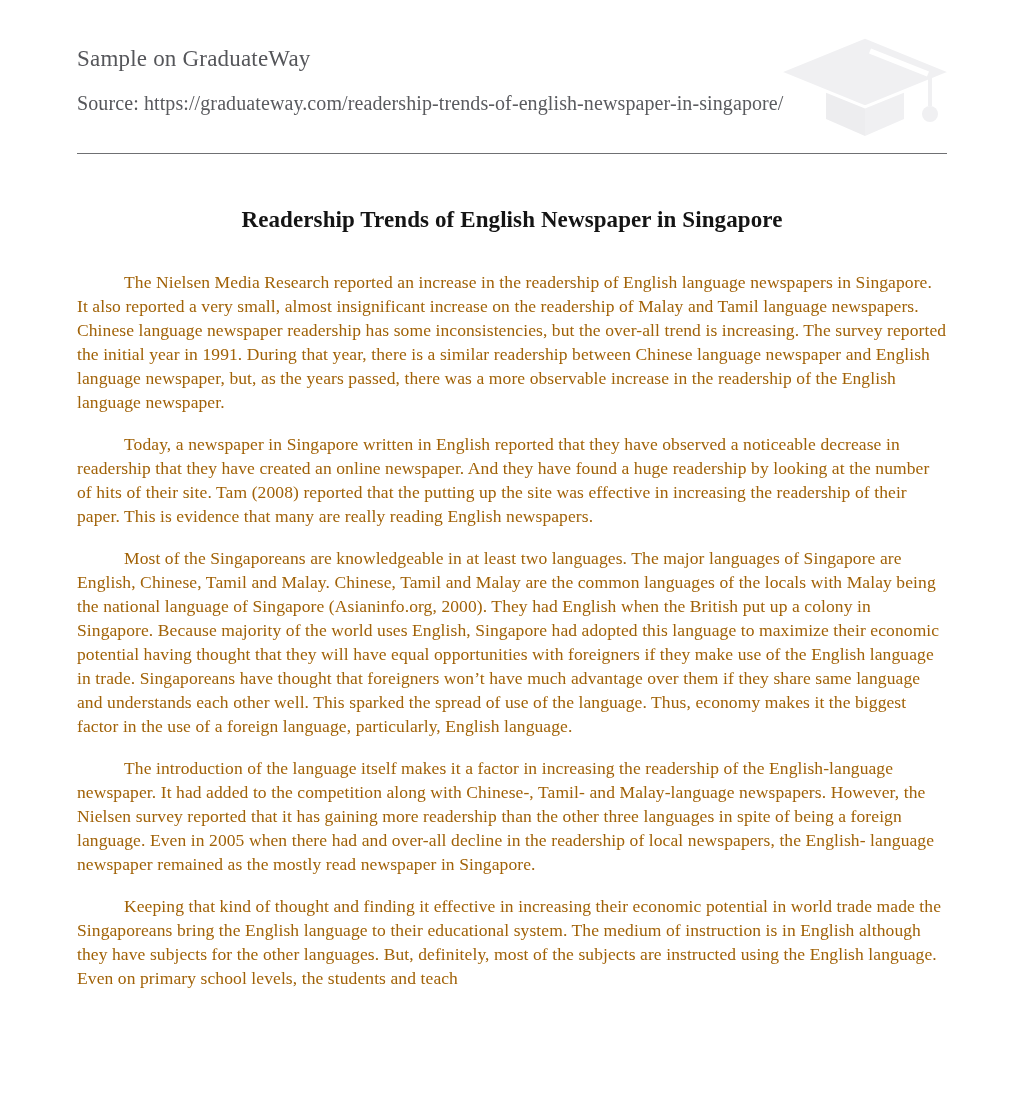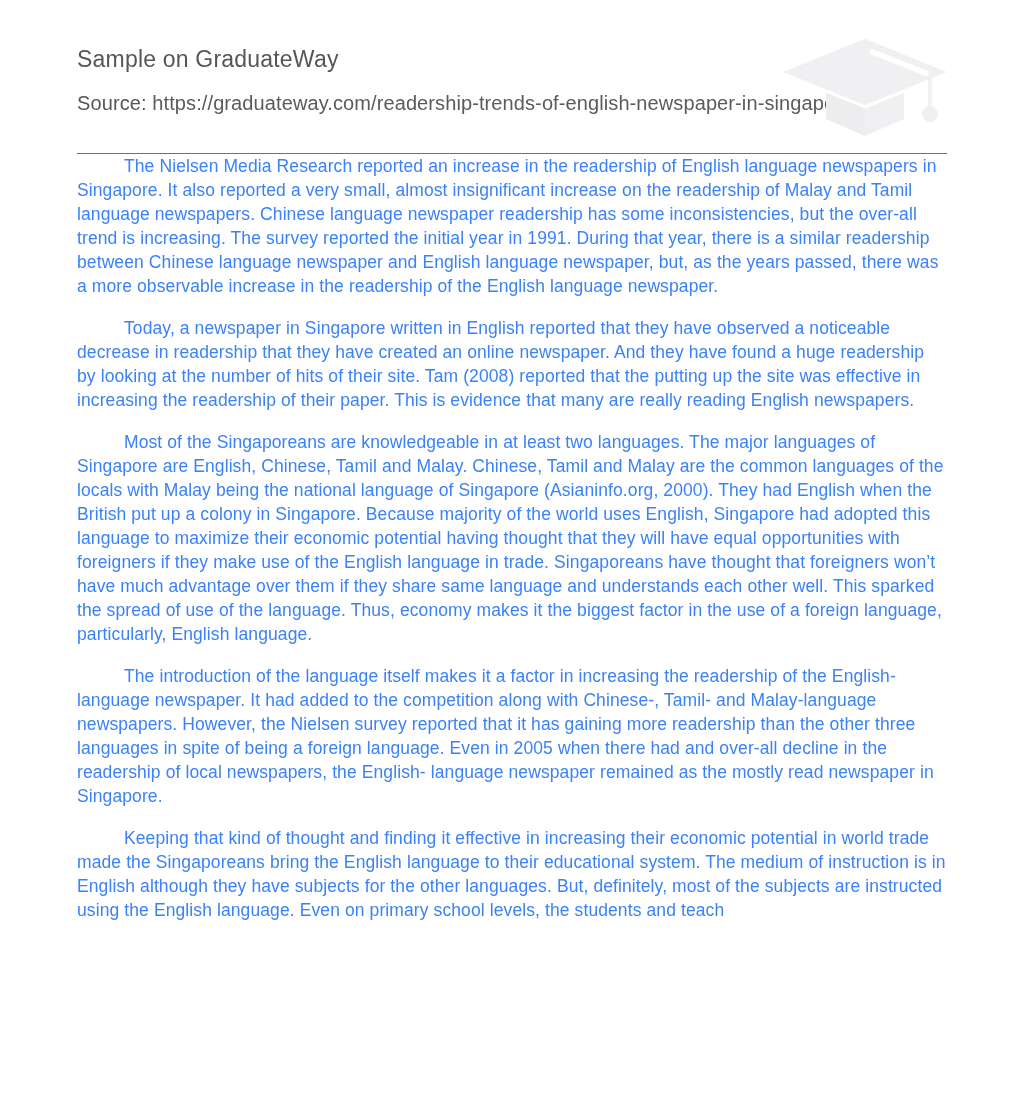--- a/index.html
+++ b/index.html
@@ -9,20 +9,21 @@
     font-family: "Liberation Sans", sans-serif;
   }
   .page {
     position: relative;
     width: 1024px;
     height: 1094px;
     box-sizing: border-box;
     padding: 46px 77px 0 77px;
     background: #ffffff;
     overflow: hidden;
+    font-family: Liberation Serif, serif;
   }
   .header-title {
     margin: 0;
     font-size: 23px;
     line-height: 26px;
     font-weight: 400;
     color: #55565a;
     letter-spacing: 0.2px;
   }
   .source-line {
@@ -55,21 +56,21 @@
     line-height: 28px;
     font-weight: 700;
     color: #141414;
     text-align: center;
     letter-spacing: 0.1px;
   }
   .body-par {
     margin: 0 0 18px 0;
     font-size: 17.5px;
     line-height: 24px;
-    color: #3b82f6;
+    color: #a16207;
     text-indent: 47px;
     letter-spacing: 0.1px;
     text-align: left;
   }
 </style>
 </head>
 <body>
 
 <div class="page">
 
@@ -92,20 +93,21 @@
     <h1 class="header-title">Sample on GraduateWay</h1>
     <p class="source-line">
       <span>Source:</span>
       <a href="#">https://graduateway.com/readership-trends-of-english-newspaper-in-singapore/</a>
     </p>
   </header>
 
   <hr class="divider">
 
   <main>
+    <h2 class="article-title">Readership Trends of English Newspaper in Singapore</h2>
 
     <p class="body-par">The Nielsen Media Research reported an increase in the readership of English language newspapers in Singapore. It also reported a very small, almost insignificant increase on the readership of Malay and Tamil language newspapers. Chinese language newspaper readership has some inconsistencies, but the over-all trend is increasing. The survey reported the initial year in 1991. During that year, there is a similar readership between Chinese language newspaper and English language newspaper, but, as the years passed, there was a more observable increase in the readership of the English language newspaper.</p>
     <p class="body-par">Today, a newspaper in Singapore written in English reported that they have observed a noticeable decrease in readership that they have created an online newspaper. And they have found a huge readership by looking at the number of hits of their site. Tam (2008) reported that the putting up the site was effective in increasing the readership of their paper. This is evidence that many are really reading English newspapers.</p>
     <p class="body-par">Most of the Singaporeans are knowledgeable in at least two languages. The major languages of Singapore are English, Chinese, Tamil and Malay. Chinese, Tamil and Malay are the common languages of the locals with Malay being the national language of Singapore (Asianinfo.org, 2000). They had English when the British put up a colony in Singapore. Because majority of the world uses English, Singapore had adopted this language to maximize their economic potential having thought that they will have equal opportunities with foreigners if they make use of the English language in trade. Singaporeans have thought that foreigners won’t have much advantage over them if they share same language and understands each other well. This sparked the spread of use of the language. Thus, economy makes it the biggest factor in the use of a foreign language, particularly, English language.</p>
     <p class="body-par">The introduction of the language itself makes it a factor in increasing the readership of the English-language newspaper. It had added to the competition along with Chinese-, Tamil- and Malay-language newspapers. However, the Nielsen survey reported that it has gaining more readership than the other three languages in spite of being a foreign language. Even in 2005 when there had and over-all decline in the readership of local newspapers, the English- language newspaper remained as the mostly read newspaper in Singapore.</p>
     <p class="body-par">Keeping that kind of thought and finding it effective in increasing their economic potential in world trade made the Singaporeans bring the English language to their educational system. The medium of instruction is in English although they have subjects for the other languages. But, definitely, most of the subjects are instructed using the English language. Even on primary school levels, the students and teach</p>
   </main>
 
 </div>
 

